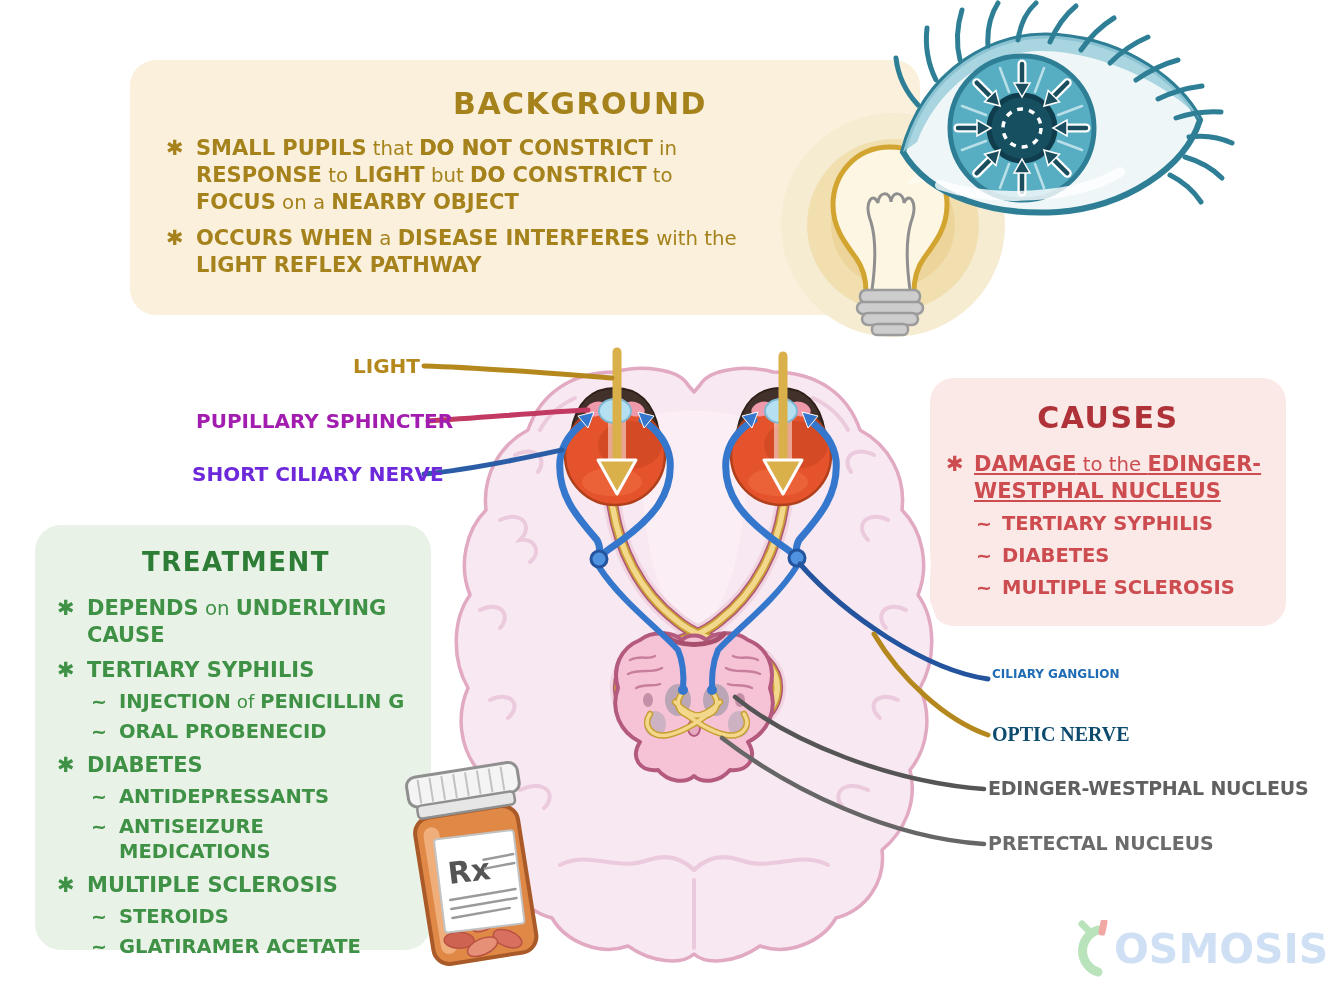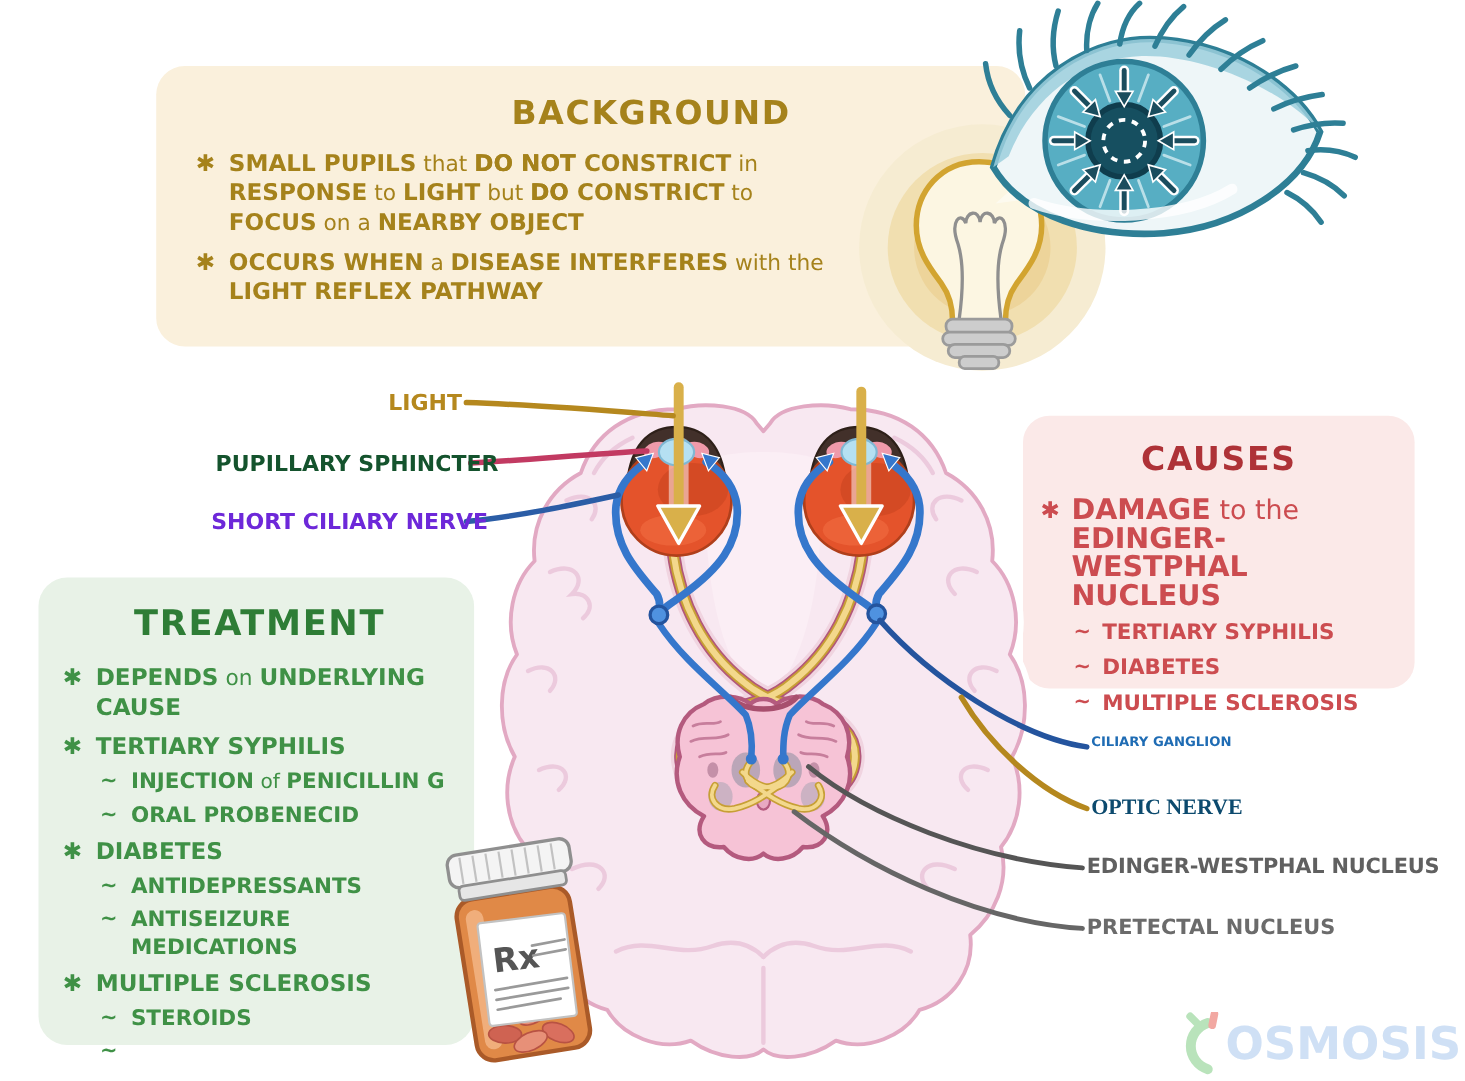--- a/index.html
+++ b/index.html
@@ -9,57 +9,57 @@
   .panel .ptitle{font-weight:800;text-align:center;letter-spacing:1.5px;}
   .li{display:flex;align-items:flex-start;}
   .mk{flex:0 0 auto;font-weight:800;}
   .tx{display:block;}
   .seg-r{font-weight:400;font-size:0.94em;}
   .seg-b{font-weight:700;}
   .seg-x{font-weight:800;text-shadow:0 0 0.6px currentColor;}
 
   
   #background-panel{left:130px;top:60px;width:790px;height:255px;background:#faf0dc;border-radius:26px;
-                    padding:0;box-sizing:border-box;color:#a5821b;margin-left:12px;}
+                    padding:0;box-sizing:border-box;color:#a5821b;}
   #background-panel .ptitle{font-size:30px;margin:26px 0 14px 0;position:relative;left:55px;}
   #background-panel .items{padding-left:36px;}
   #background-panel .li{margin-bottom:9px;}
   #background-panel .mk{font-size:21px;width:20px;margin-right:10px;line-height:27px;}
   #background-panel .tx{font-size:21px;line-height:27px;max-width:560px;font-weight:700;}
 
   
   #causes-panel{left:930px;top:378px;width:356px;height:248px;background:#fbe9e8;border-radius:24px;
                 box-sizing:border-box;padding:20px 16px 0 16px;}
   #causes-panel .ptitle{font-size:30px;color:#ae3237;margin:2px 0 16px 0;}
   #causes-panel .li{color:#cc4c50;}
-  #causes-panel .li.l1 .tx{font-size:26px;line-height:26px;font-weight:700;max-width:295px;}
+  #causes-panel .li.l1 .tx{font-size:21px;line-height:26px;font-weight:700;max-width:295px;text-decoration:underline;}
   #causes-panel .li.l1 .mk{font-size:21px;width:20px;margin-right:8px;line-height:26px;}
   #causes-panel .li.l2{padding-left:30px;margin-top:7px;}
   #causes-panel .li.l2 .tx{font-size:19.5px;line-height:25px;font-weight:700;}
   #causes-panel .li.l2 .mk{font-size:19px;width:18px;margin-right:8px;line-height:25px;}
 
   
   #treatment-panel{left:35px;top:525px;width:396px;height:425px;background:#e8f2e7;border-radius:26px;
                    box-sizing:border-box;padding:20px 16px 0 22px;}
-  #treatment-panel .ptitle{font-size:32px;color:#2e7d36;margin:2px 0 18px 0;}
+  #treatment-panel .ptitle{font-size:26px;color:#2e7d36;margin:2px 0 18px 0;}
   #treatment-panel .li{color:#3f9146;}
   #treatment-panel .li.l1{margin-top:8px;}
   #treatment-panel .li.l1 .tx{font-size:21px;line-height:27px;font-weight:700;max-width:310px;}
   #treatment-panel .li.l1 .mk{font-size:21px;width:22px;margin-right:8px;line-height:27px;}
   #treatment-panel .li.l2{padding-left:34px;margin-top:5px;}
   #treatment-panel .li.l2 .tx{font-size:19.5px;line-height:25px;font-weight:700;}
   #treatment-panel .li.l2 .mk{font-size:19px;width:20px;margin-right:8px;line-height:25px;}
 
   
   #artwork{position:absolute;inset:0;z-index:2;pointer-events:none;}
 
   
   .dlabel{position:absolute;z-index:3;font-weight:700;white-space:nowrap;}
   #label-light{left:330px;top:354px;width:90px;text-align:right;font-size:20px;color:#b5881e;}
-  #label-pupillary-sphincter{left:196px;top:409px;width:228px;text-align:right;font-size:20px;color:#14532d;}
+  #label-pupillary-sphincter{left:196px;top:409px;width:228px;text-align:right;font-size:20px;color:#a21caf;}
   #label-short-ciliary-nerve{left:192px;top:462px;width:228px;text-align:right;font-size:20px;color:#6d28d9;}
   #label-ciliary-ganglion{left:992px;top:667px;font-size:12px;color:#1f6cb4;}
   #label-optic-nerve{left:992px;top:723px;font-size:20px;color:#0c4a6e;font-family:Liberation Serif, serif;}
   #label-edinger-westphal{left:988px;top:777px;font-size:19px;color:#606060;letter-spacing:-0.2px;}
   #label-pretectal{left:988px;top:832px;font-size:19px;color:#6b6b6b;}
 
   
   #logo{position:absolute;z-index:3;left:1068px;top:920px;display:flex;align-items:center;}
   #logo .logo-text{font-size:41px;font-weight:800;color:#cfe0f5;letter-spacing:0;}
 </style>
@@ -135,20 +135,21 @@
     <div class="li l1">
       <span class="mk">✱</span>
       <span class="tx"><span class="seg-b">MULTIPLE SCLEROSIS</span></span>
     </div>
     <div class="li l2">
       <span class="mk">~</span>
       <span class="tx"><span class="seg-b">STEROIDS</span></span>
     </div>
     <div class="li l2">
       <span class="mk">~</span>
+      <span class="tx"><span class="seg-b">GLATIRAMER ACETATE</span></span>
     </div>
   </div>
 
   <svg id="artwork" viewBox="0 0 1332 983" width="1332" height="983">
 
     <g>
       <circle cx="893" cy="225" r="112" fill="#f6ecd2"></circle>
       <circle cx="893" cy="225" r="86" fill="#f1dfb0"></circle>
       <circle cx="893" cy="225" r="62" fill="#edd49a"></circle>
       <path d="M 890 147 C 855 147 833 175 833 205 C 833 228 845 243 856 258 C 864 269 866 280 866 292 L 914 292 C 914 280 916 269 924 258 C 935 243 947 228 947 205 C 947 175 925 147 890 147 Z" fill="#fcf6e2" stroke="#d2a430" stroke-width="5" stroke-linejoin="round"></path>

